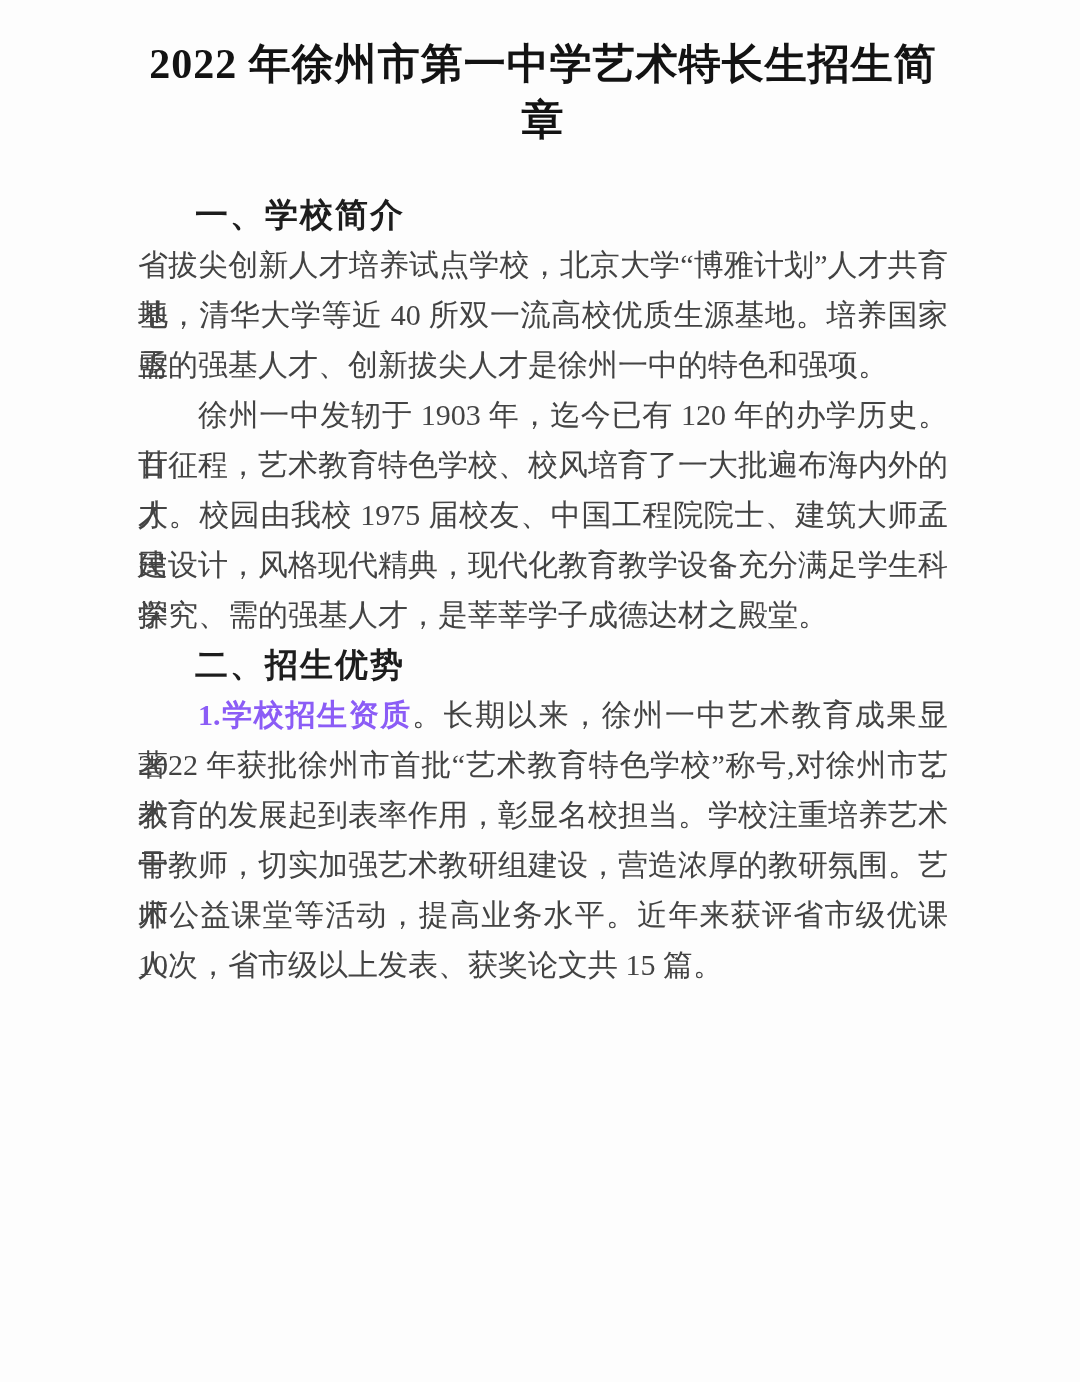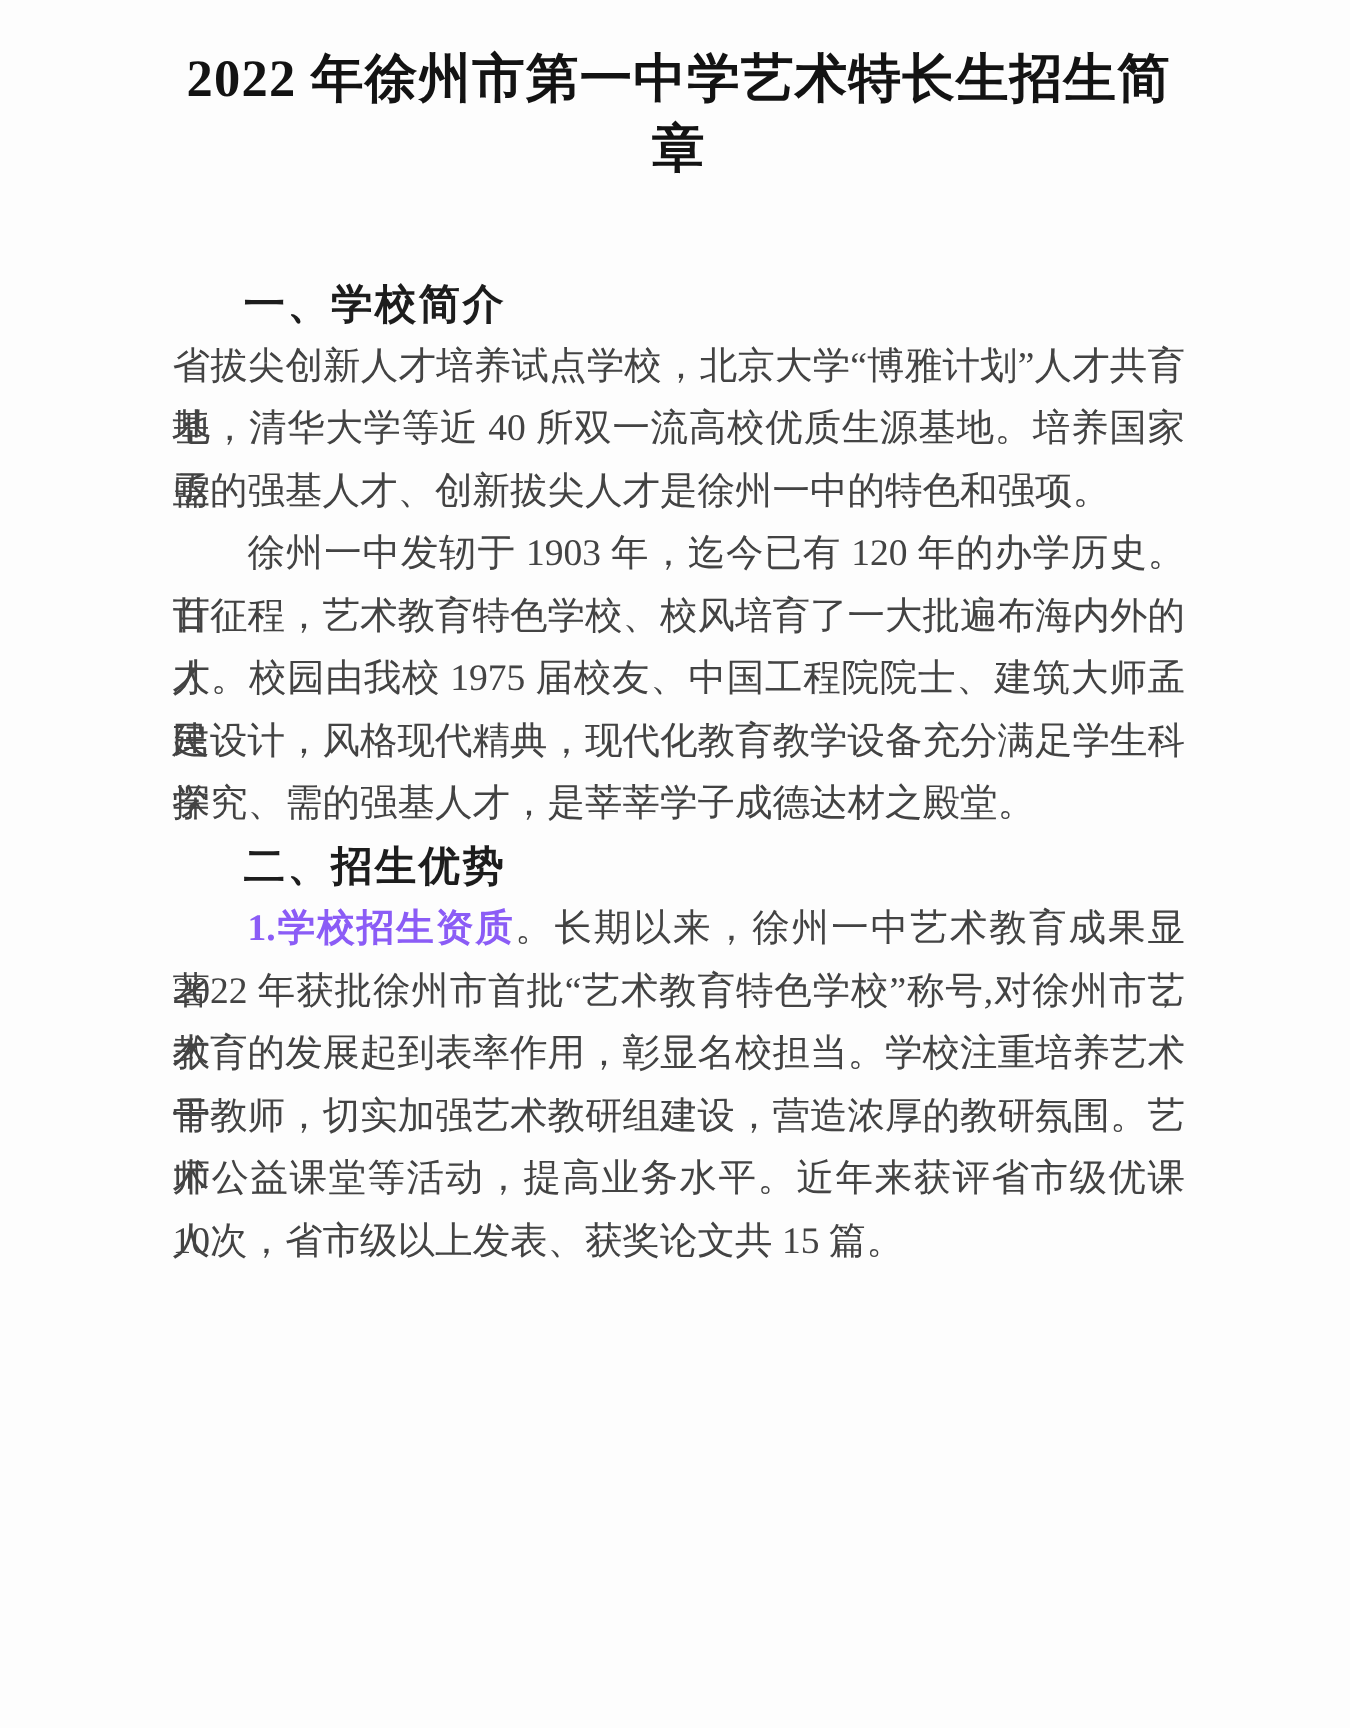--- a/index.html
+++ b/index.html
@@ -18,21 +18,21 @@
     font-family: "Liberation Serif", serif;
   }
   .title {
     width: 810px;
     text-align: center;
     font-size: 42px;
     line-height: 56px;
     font-weight: 700;
     color: #131313;
     letter-spacing: 1px;
-    margin-bottom: 70px;
+    margin-bottom: 42px;
     font-family: "Liberation Serif", serif;
   }
   .content {
     width: 810px;
     font-size: 30px;
     line-height: 50px;
     color: #434343;
   }
   .heading {
     font-family: "Liberation Sans", sans-serif;

